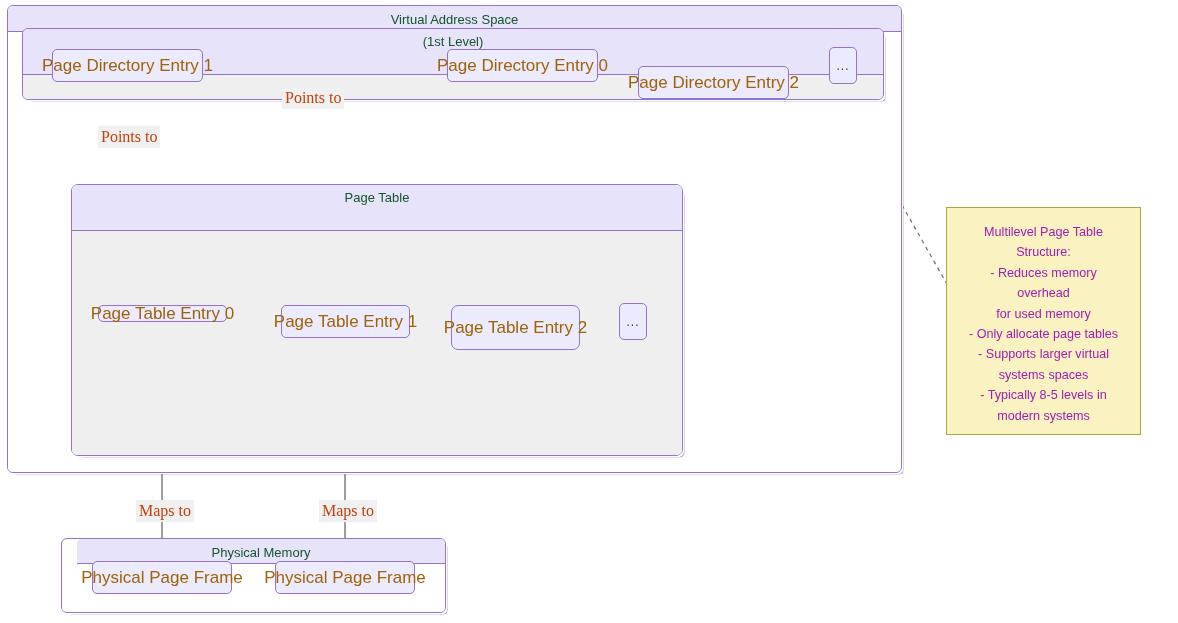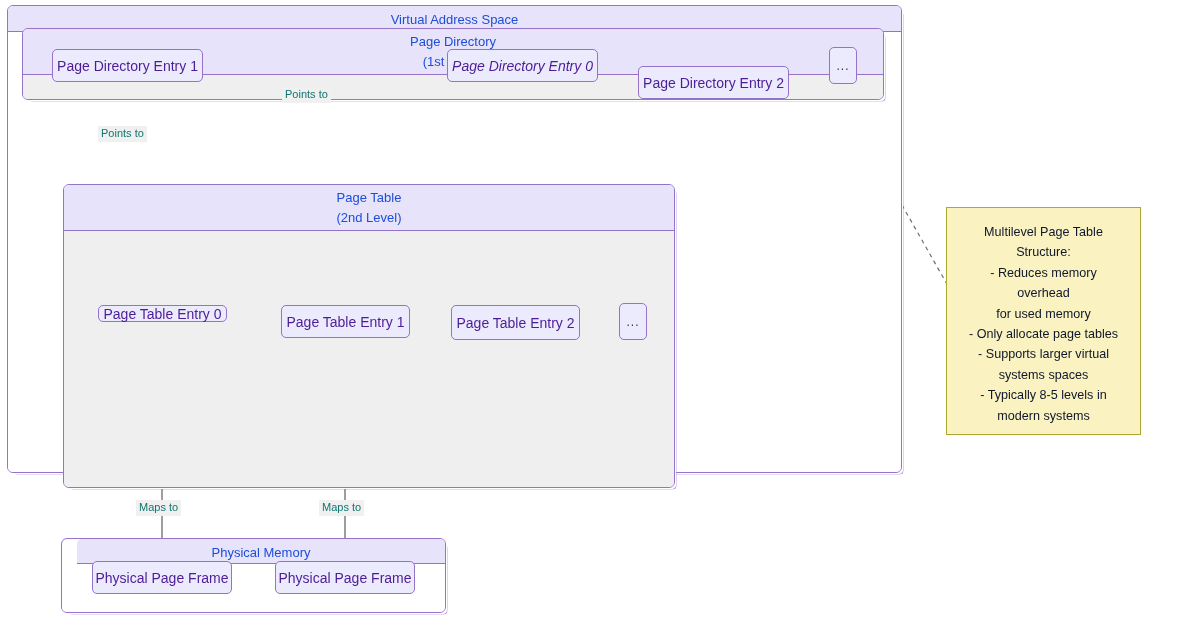--- a/index.html
+++ b/index.html
@@ -24,66 +24,67 @@
     background: #ffffff;
     box-shadow: 3px 3px 0 -2px #ffffff, 4px 4px 0 -2.7px #9673c8;
   }
   .group > .ghead {
     position: absolute;
     left: 0; top: 0; right: 0;
     background: #e6e3fb;
     border-bottom: 1.3px solid #9673c8;
     border-radius: 5px 5px 0 0;
     text-align: center;
-    color: #1d4ed8;
+    color: #14532d;
     font-size: 13px;
     line-height: 1.55;
     padding-top: 4px;
   }
   .group > .gbody {
     position: absolute;
     left: 0; right: 0; bottom: 0;
     background: #efefef;
     border-radius: 0 0 5px 5px;
   }
   .gbody.white { background: #ffffff; }
 
   
   .node {
     position: absolute;
     background: #eceafd;
     border: 1.3px solid #9673c8;
     border-radius: 5px;
-    color: #4c1d95;
-    font-size: 14px;
+    color: #a16207;
+    font-size: 17px;
     display: flex;
     align-items: center;
     justify-content: center;
     text-align: center;
     white-space: nowrap;
   }
   .node.dots { font-size: 12px; letter-spacing: 1px; color: #333; }
 
   
   .edge-label {
     position: absolute;
     background: #f0f0f0;
-    color: #0f766e;
-    font-size: 11px;
+    color: #c2410c;
+    font-size: 16px;
     line-height: 1.25;
     padding: 1px 3px;
     white-space: nowrap;
+    font-family: Liberation Serif, serif;
   }
 
   
   .note {
     position: absolute;
     background: #faf2c0;
     border: 1.3px solid #aaaa33;
-    color: #0f172a;
+    color: #a21caf;
     font-size: 12.6px;
     line-height: 20.4px;
     text-align: center;
     padding: 14px 8px 8px 8px;
   }
 
   svg.edges {
     position: absolute;
     left: 0; top: 0;
     width: 1178px; height: 623px;
@@ -114,62 +115,60 @@
     <path d="M902,205 L948,286" fill="none" stroke="#707070" stroke-width="1.2" stroke-dasharray="4,4"></path>
   </svg>
 
   <div class="group" style="left:7px; top:5px; width:895px; height:468px;">
     <div class="ghead" style="height:26px;">Virtual Address Space</div>
     <div class="gbody white" style="top:26px;"></div>
   </div>
 
   <div class="group" style="left:22px; top:28px; width:862px; height:72px;">
     <div class="ghead" style="height:46px; padding-top:3px;">
-      <div>Page Directory</div>
       <div>(1st Level)</div>
     </div>
     <div class="gbody" style="top:46px;"></div>
   </div>
 
   <div class="node" style="left:52px; top:49px; width:151px; height:33px;">
     <span>Page Directory Entry 1</span>
   </div>
 
-  <div class="node" style="left:447px; top:49px; width:151px; height:33px;font-style:italic;">
+  <div class="node" style="left:447px; top:49px; width:151px; height:33px;">
     <span>Page Directory Entry 0</span>
   </div>
 
   <div class="node" style="left:638px; top:66px; width:151px; height:33px;">
     <span>Page Directory Entry 2</span>
   </div>
 
   <div class="node dots" style="left:829px; top:47px; width:28px; height:37px;">
     <span>...</span>
   </div>
 
   <div class="edge-label" style="left:98px; top:126px;">Points to</div>
   <div class="edge-label" style="left:282px; top:87px;">Points to</div>
 
-  <div class="group" style="left:63px; top:184px; width:612px; height:304px;">
+  <div class="group" style="left:71px; top:184px; width:612px; height:272px;border-radius:7px;">
     <div class="ghead" style="height:46px; padding-top:3px;">
       <div>Page Table</div>
-      <div>(2nd Level)</div>
     </div>
     <div class="gbody" style="top:46px;"></div>
   </div>
 
   <div class="node" style="left:98px; top:305px; width:129px; height:17px;">
     <span>Page Table Entry 0</span>
   </div>
 
   <div class="node" style="left:281px; top:305px; width:129px; height:33px;text-align:right;">
     <span>Page Table Entry 1</span>
   </div>
 
-  <div class="node" style="left:451px; top:305px; width:129px; height:35px;">
+  <div class="node" style="left:451px; top:305px; width:129px; height:45px;border-radius:7px;">
     <span>Page Table Entry 2</span>
   </div>
 
   <div class="node dots" style="left:619px; top:303px; width:28px; height:37px;">
     <span>...</span>
   </div>
 
   <div class="edge-label" style="left:136px; top:500px;">Maps to</div>
   <div class="edge-label" style="left:319px; top:500px;">Maps to</div>
 

